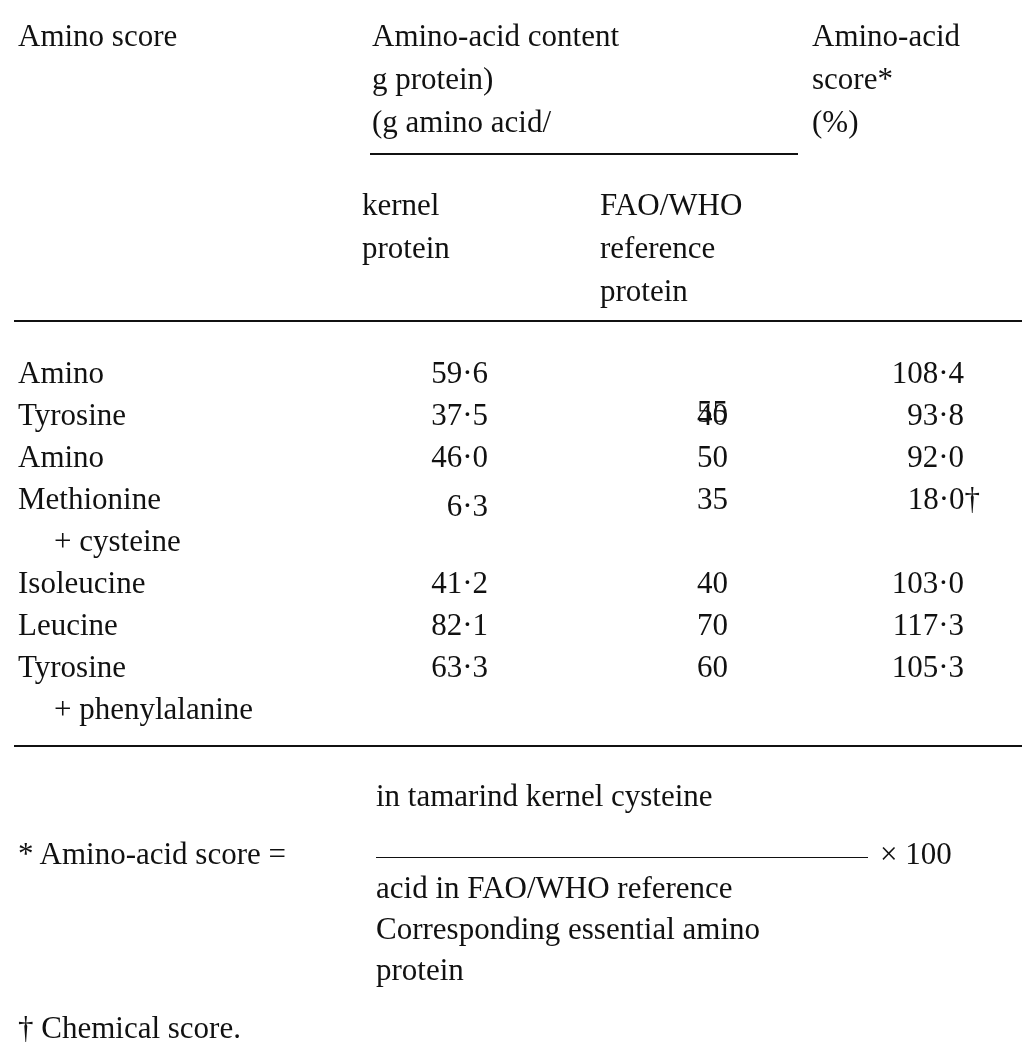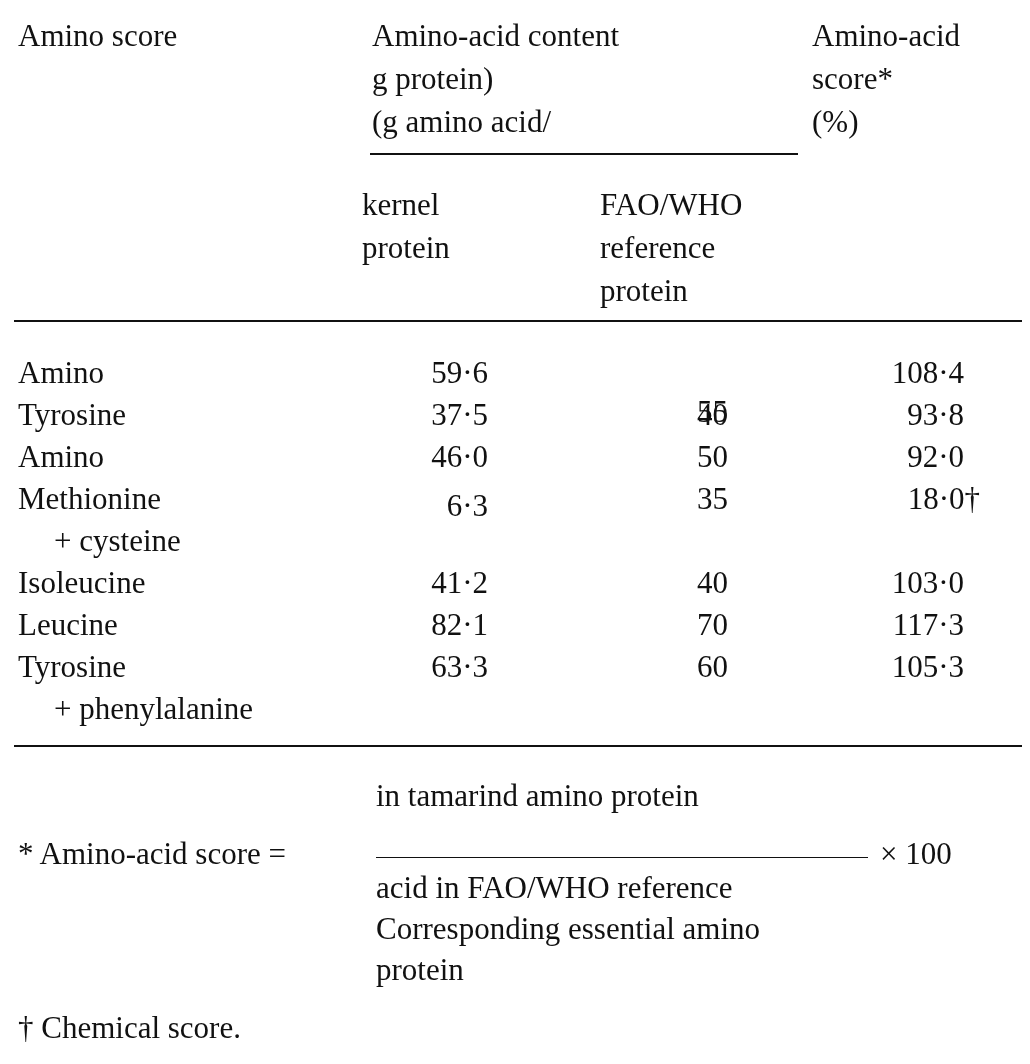--- a/index.html
+++ b/index.html
@@ -86,21 +86,21 @@
   <div class="abs row-line" style="left:54px; top:688px;">+ phenylalanine</div>
   <div class="num row-line" style="left:380px; width:108px; top:646px;">63·3</div>
   <div class="num row-line" style="left:620px; width:108px; top:646px;">60</div>
   <div class="num row-line" style="left:840px; width:124px; top:646px;">105·3</div>
 </div>
 
 <div class="rule" style="left:14px; top:745px; width:1008px;"></div>
 
 <div class="abs" style="left:18px; top:838px;">* Amino-acid score =</div>
 <div class="abs" style="left:376px; top:775px; line-height:41px;">
-  <span style="display:block">in tamarind amino protein</span>
+  <span style="display:block">in tamarind kernel cysteine</span>
 </div>
 <div class="rule" style="left:376px; top:857px; width:492px; height:1px;"></div>
 <div class="abs" style="left:376px; top:867px; line-height:41px;">
   <span style="display:block">acid in FAO/WHO reference</span>
   <span style="display:block">Corresponding essential amino</span>
   <span style="display:block">protein</span>
 </div>
 <div class="abs" style="left:880px; top:838px;">× 100</div>
 
 <div class="abs" style="left:18px; top:1012px;">† Chemical score.</div>

